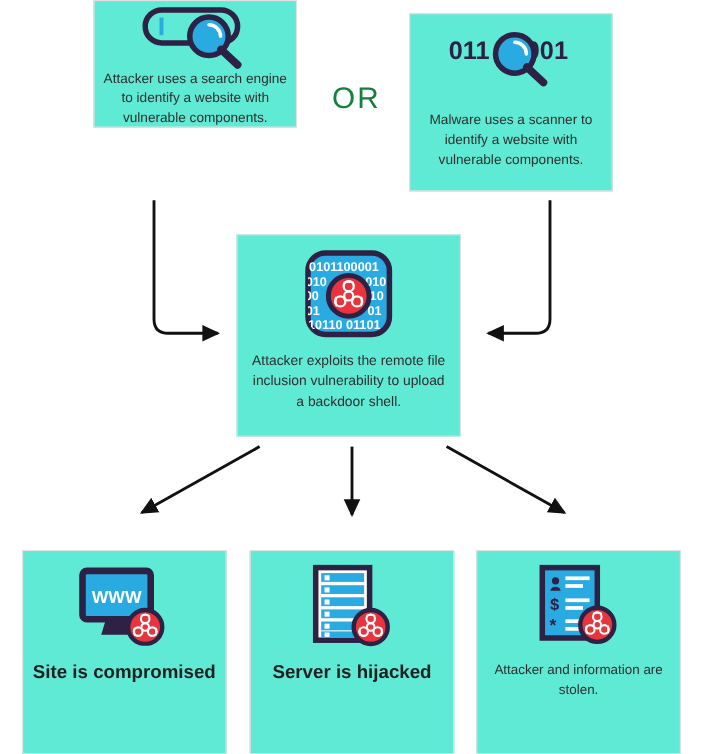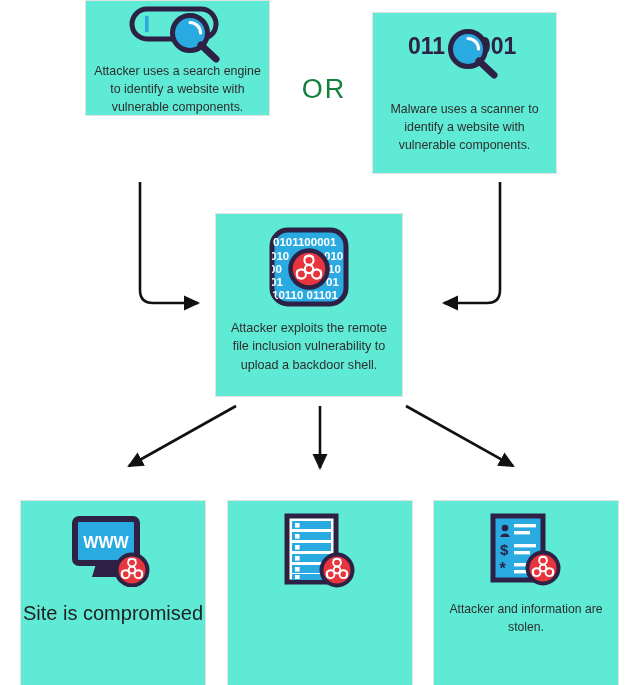--- a/index.html
+++ b/index.html
@@ -43,33 +43,33 @@
   #or-label{
     position:absolute;left:288px;top:74px;width:72px;
     text-align:center;
     font-size:27px;
     color:#15803d;
     letter-spacing:2px;
     font-weight:400;
   }
 
   
-  #card-exploit{left:215px;top:213px;width:188px;height:184px;}
+  #card-exploit{left:215px;top:213px;width:204px;height:184px;}
   #card-exploit .icon-wrap{height:105px;}
   #card-exploit .cap{font-size:12.6px;padding:0 10px;}
 
   
   .bottom{top:500px;width:186px;height:194px;}
   #card-site{left:20px;}
   #card-server{left:227px;}
   #card-data{left:433px;}
   .bottom .icon-wrap{height:100px;}
   .bottom .head{
-    font-size:20px;color:#1f1f1f;text-align:center;
-    margin-bottom:3px;line-height:1.2;font-weight:400;
+    font-size:17px;color:#1f1f1f;text-align:center;
+    margin-bottom:3px;line-height:1.2;font-weight:700;
   }
   .bottom .cap{font-size:12.2px;padding:0 6px;}
 
   
   #arrows{position:absolute;left:0;top:0;width:640px;height:685px;pointer-events:none;}
 
   
   .ic{display:block;}
 </style>
 </head>
@@ -214,20 +214,21 @@
           <circle cx="60" cy="57" r="3.4"></circle>
           <circle cx="60" cy="49.6" r="3.9"></circle>
           <circle cx="53.6" cy="61.2" r="3.9"></circle>
           <circle cx="66.4" cy="61.2" r="3.9"></circle>
           <path d="M56.1,47.1 A7.3,7.3 0 0 1 63.9,47.1"></path>
           <path d="M51,64.9 A7.3,7.3 0 0 1 50.6,57.8"></path>
           <path d="M69.4,57.8 A7.3,7.3 0 0 1 69,64.9"></path>
         </g>
       </svg>
     </div>
+    <div class="head">Server is hijacked</div>
   </div>
 
   <div class="card bottom" id="card-data">
     <div class="icon-wrap">
       <svg class="ic" width="86" height="76" viewBox="0 0 86 76">
         <rect x="10" y="3" width="50" height="64" fill="#29abe2" stroke="#2d2146" stroke-width="5"></rect>
         <g fill="#2d2146">
           <circle cx="22" cy="15" r="3.3"></circle>
           <path d="M17.2,24 A5,5 0 0 1 26.8,24 Z"></path>
           <text x="17" y="42" font-family="Liberation Sans, sans-serif" font-size="15" font-weight="bold">$</text>

